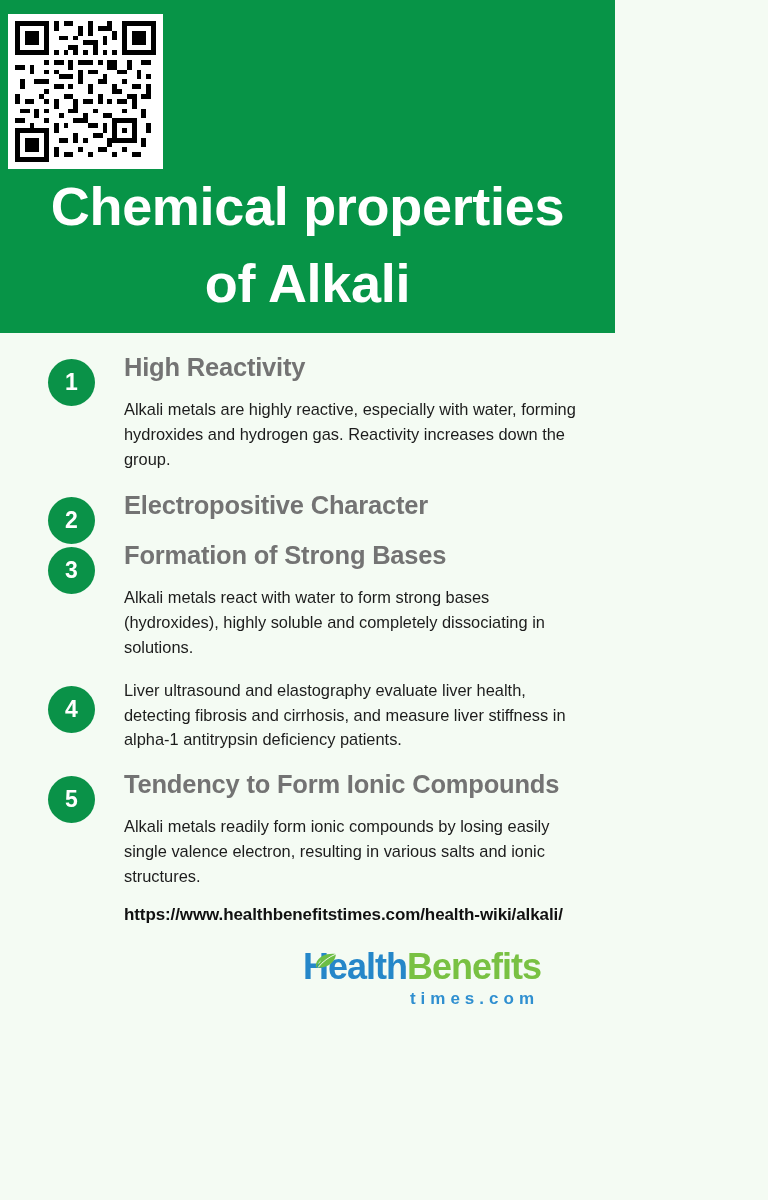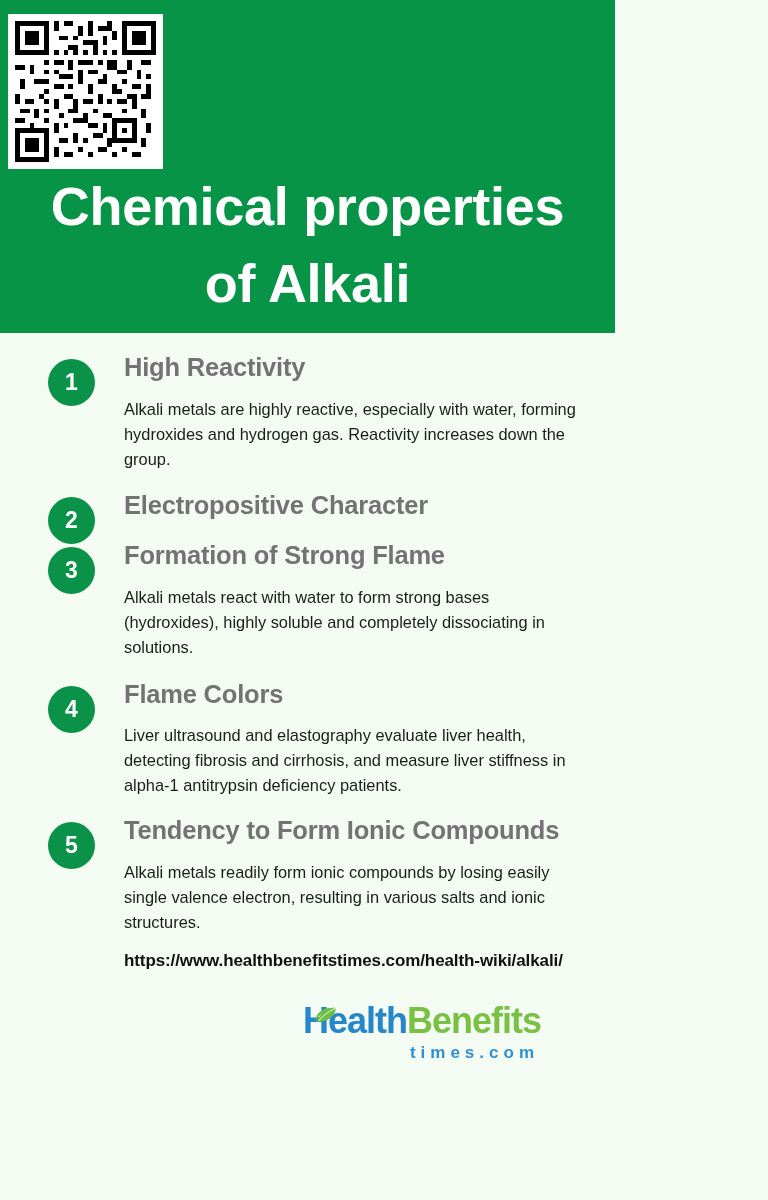--- a/index.html
+++ b/index.html
@@ -111,21 +111,21 @@
   
   .source-url {
     margin: 16px 0 0 0;
     padding-left: 124px;
     font-size: 17px;
     font-weight: 700;
     color: #111111;
     letter-spacing: -0.1px;
   }
   .logo-row {
-    margin-top: 32px;
+    margin-top: 24px;
     padding-right: 74px;
     display: flex;
     justify-content: flex-end;
   }
   .logo {
     position: relative;
     text-align: right;
     line-height: 1;
   }
   .logo-main {
@@ -305,27 +305,26 @@
       <p class="item-desc">Alkali metals are highly reactive, especially with water, forming hydroxides and hydrogen gas. Reactivity increases down the group.</p>
     </div>
 
     <div class="item i2">
       <div class="badge">2</div>
       <h2 class="item-title">Electropositive Character</h2>
     </div>
 
     <div class="item i3">
       <div class="badge">3</div>
-      <h2 class="item-title">Formation of Strong Flame</h2>
+      <h2 class="item-title">Formation of Strong Bases</h2>
       <p class="item-desc">Alkali metals react with water to form strong bases (hydroxides), highly soluble and completely dissociating in solutions.</p>
     </div>
 
     <div class="item i4">
       <div class="badge">4</div>
-      <h2 class="item-title">Flame Colors</h2>
       <p class="item-desc">Liver ultrasound and elastography evaluate liver health, detecting fibrosis and cirrhosis, and measure liver stiffness in alpha-1 antitrypsin deficiency patients.</p>
     </div>
 
     <div class="item i5">
       <div class="badge">5</div>
       <h2 class="item-title">Tendency to Form Ionic Compounds</h2>
       <p class="item-desc">Alkali metals readily form ionic compounds by losing easily single valence electron, resulting in various salts and ionic structures.</p>
     </div>
 
     <div class="source-url">https://www.healthbenefitstimes.com/health-wiki/alkali/</div>

